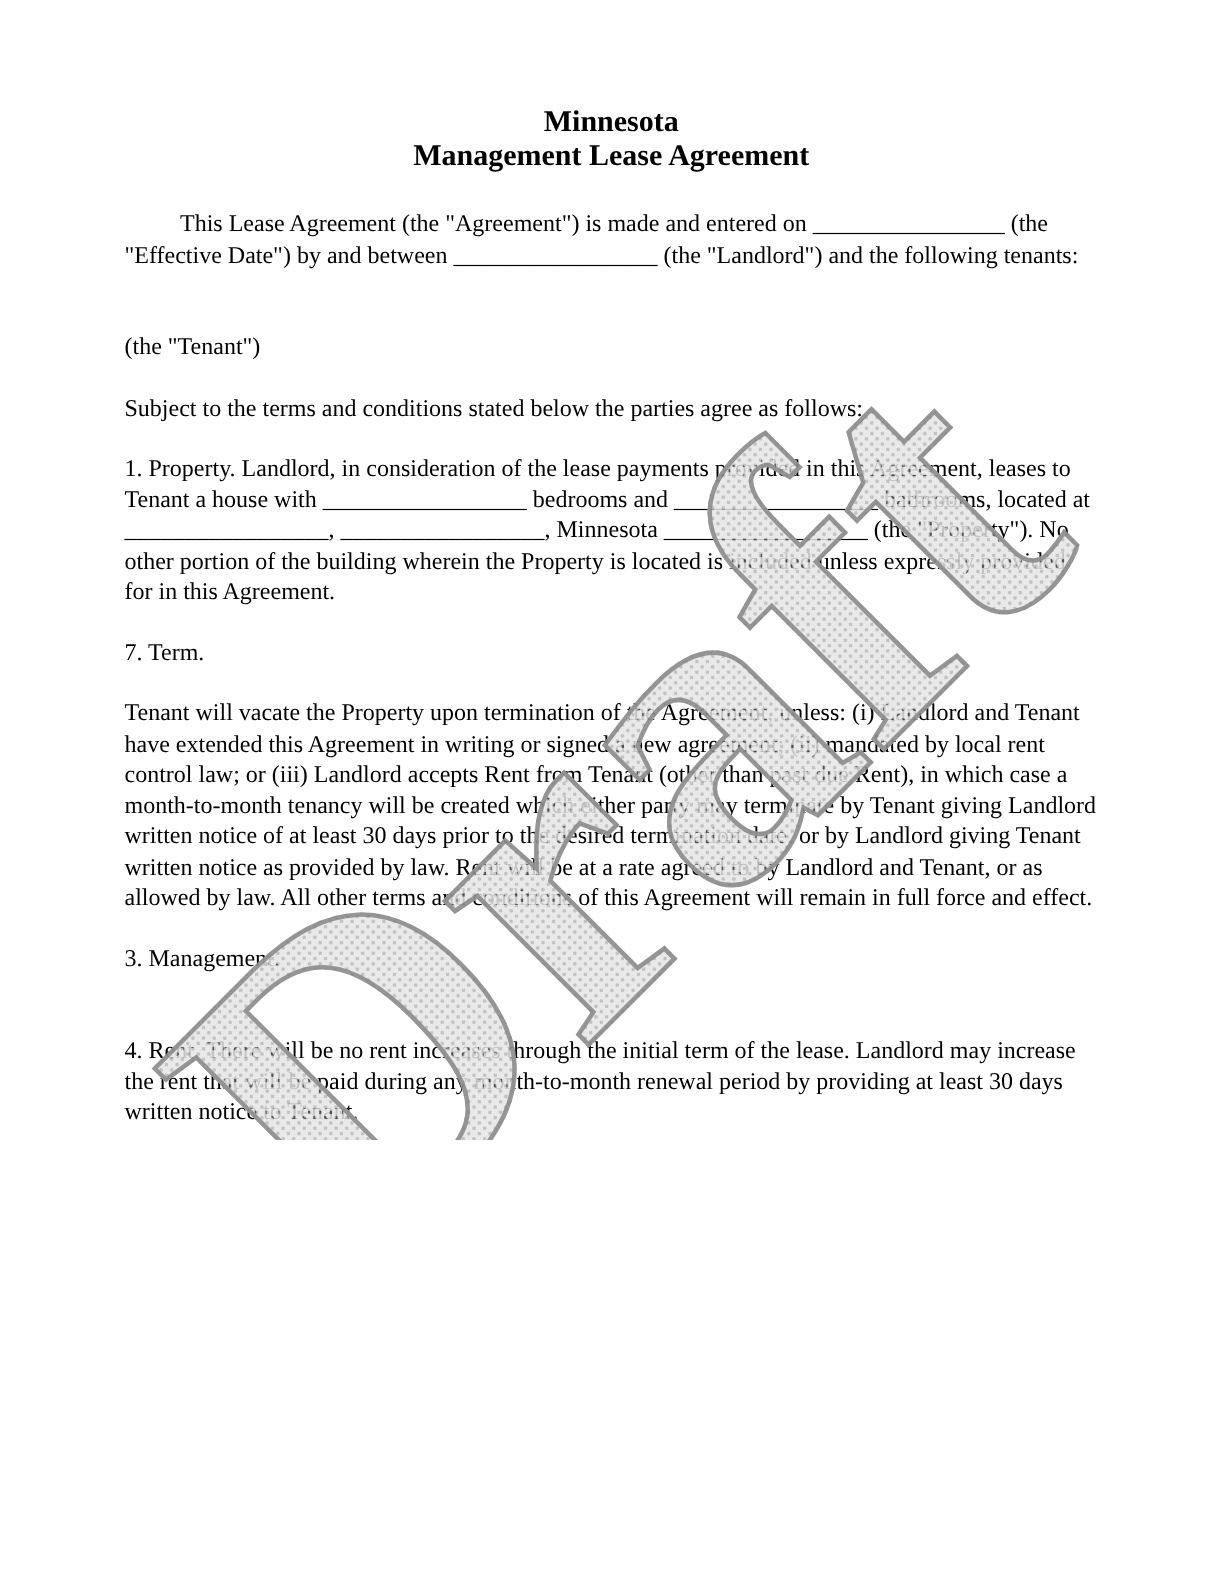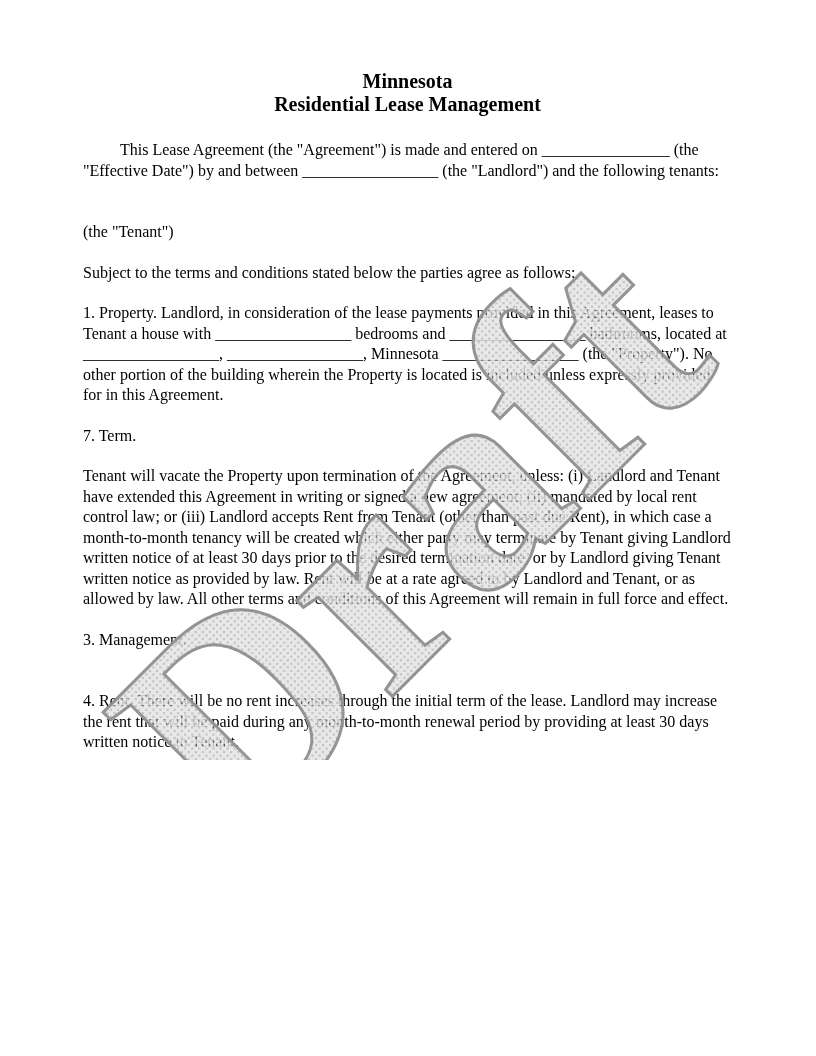--- a/index.html
+++ b/index.html
@@ -76,21 +76,21 @@
 </style>
 </head>
 <body>
 
 <div class="page">
 
   <div class="content">
 
     <h1 class="title">
       <span class="title-line">Minnesota</span>
-      <span class="title-line">Residential Lease Management</span>
+      <span class="title-line">Management Lease Agreement</span>
     </h1>
 
     <p class="intro mb2"><span>This Lease Agreement (the "Agreement") is made and entered on ________________ (the "Effective Date") by and between _________________ (the "Landlord") and the following tenants:</span></p>
 
     <p><span>(the "Tenant")</span></p>
 
     <p><span>Subject to the terms and conditions stated below the parties agree as follows:</span></p>
 
     <p><strong>1. Property.</strong> <span>Landlord, in consideration of the lease payments provided in this Agreement, leases to Tenant a house with _________________ bedrooms and _________________ bathrooms, located at _________________, _________________, Minnesota _________________ (the "Property"). No other portion of the building wherein the Property is located is included unless expressly provided for in this Agreement.</span></p>
 

